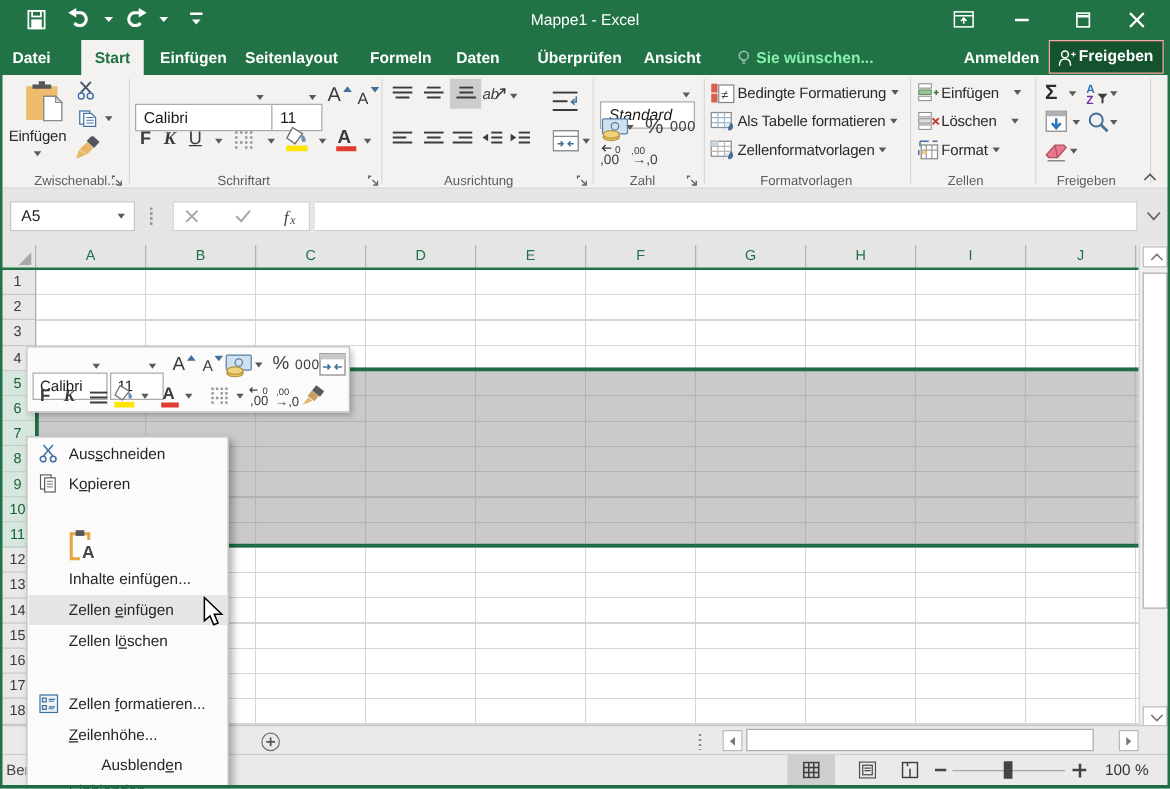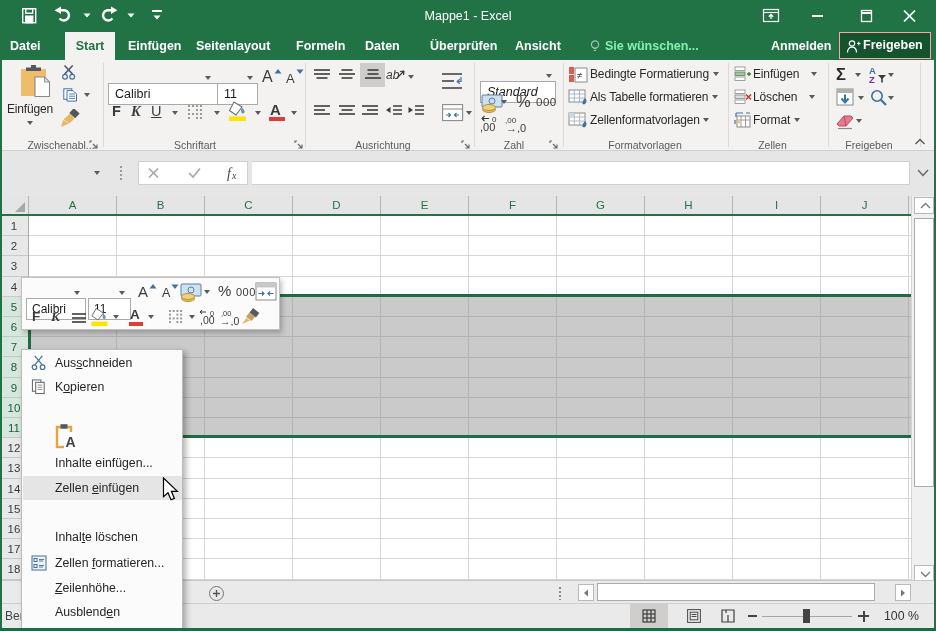--- a/index.html
+++ b/index.html
@@ -423,20 +423,21 @@
     <path d="M 9 5 L 11 15" stroke="#b05060" stroke-width="1"></path>
     <line x1="3" y1="17.5" x2="17" y2="17.5" stroke="#8a8a8a" stroke-width="1.2"></line>
   </svg>
   <div class="dd" style="left:856px;top:59px;"></div>
   <svg class="abs" style="left:914px;top:78px;" width="12" height="8" viewBox="0 0 12 8">
       <path d="M 1.5 6 L 6 1.5 L 10.5 6" stroke="#555" fill="none" stroke-width="1.3"></path>
     </svg>
 </div>
 
 <div class="abs" id="fbar">
+  <div class="abs" style="left:8px;top:10px;width:100px;height:24px;background:#fff;border:1px solid #c6c6c6;font-size:12.5px;color:#222;line-height:22px;"><span style="margin-left:8px;">A5</span></div>
   <div class="dd" style="left:94px;top:20px;"></div>
   <div class="abs" style="left:120px;top:15px;width:3px;height:15px;background:repeating-linear-gradient(to bottom,#9a9a9a 0 2px,transparent 2px 4px);width:2px;"></div>
   <div class="abs" style="left:138px;top:10px;width:110px;height:24px;background:#fff;border:1px solid #d0d0d0;"></div>
   <div class="abs" style="left:252px;top:10px;width:658px;height:24px;background:#fff;border:1px solid #d0d0d0;border-left:none;"></div>
   <svg class="abs" style="left:147px;top:15px;" width="100" height="15" viewBox="0 0 100 15">
     <g stroke="#a6a6a6" stroke-width="1.6" fill="none">
       <path d="M 2 2.5 L 11 11.5 M 11 2.5 L 2 11.5"></path>
       <path d="M 42 7 L 46 11 L 53 2.5"></path>
     </g>
     <text x="80" y="12" font-size="14" font-style="italic" font-family="Liberation Serif" fill="#444">f</text>
@@ -668,36 +669,36 @@
       <rect x="9" y="9" width="13" height="17" fill="#fff"></rect>
       <text x="10.5" y="23.5" font-size="14" font-weight="bold" fill="#444">A</text>
     </svg>
   </div>
   <div class="mi hl" style="top:126px;">
       <span class="txt">Zellen <u>e</u>infügen</span>
     </div>
   <div class="mi" style="top:101px;">
       <span class="txt">Inhalte einfü<u>g</u>en...</span>
     </div>
-  <div class="mi" style="top:175px;">
-      <span class="txt">Inhal<u>t</u>e löschen</span>
+  <div class="mi" style="top:151px;">
+      <span class="txt">Zellen l<u>ö</u>schen</span>
     </div>
   <div class="mi" style="top:201px;">
       <span class="txt">Zellen <u>f</u>ormatieren...</span>
     <svg class="micon" width="16" height="16" viewBox="0 0 16 16">
         <rect x="1" y="1" width="14" height="14" fill="#eef3f8" stroke="#41719c" stroke-width="1"></rect>
         <rect x="3" y="3.5" width="3" height="3" fill="none" stroke="#41719c"></rect>
         <rect x="3" y="9.5" width="3" height="3" fill="none" stroke="#41719c"></rect>
         <path d="M 8 4.5 L 13 4.5 M 8 6 L 12 6 M 8 10.5 L 13 10.5 M 8 12 L 12 12" stroke="#41719c" stroke-width="0.9"></path>
       </svg>
   </div>
   <div class="mi" style="top:226px;">
       <span class="txt"><u>Z</u>eilenhöhe...</span>
     </div>
-  <div class="mi" style="top:250px;">
+  <div class="mi" style="top:250px;margin-left:26px;">
       <span class="txt">Ausblend<u>e</u>n</span>
     </div>
   <div class="mi" style="top:271px;">
       <span class="txt">Einblenden</span>
     </div>
 </div>
 <svg class="abs" style="left:162px;top:477px;z-index:50;" width="21" height="25" viewBox="0 0 21 25">
   <path d="M 1.5 1 L 1.5 19.6 L 6 15.7 L 9 22.8 L 12.4 21.4 L 9.4 14.3 L 15.4 14.3 Z" fill="#fff" stroke="#000" stroke-width="1.2"></path>
 </svg>
 

